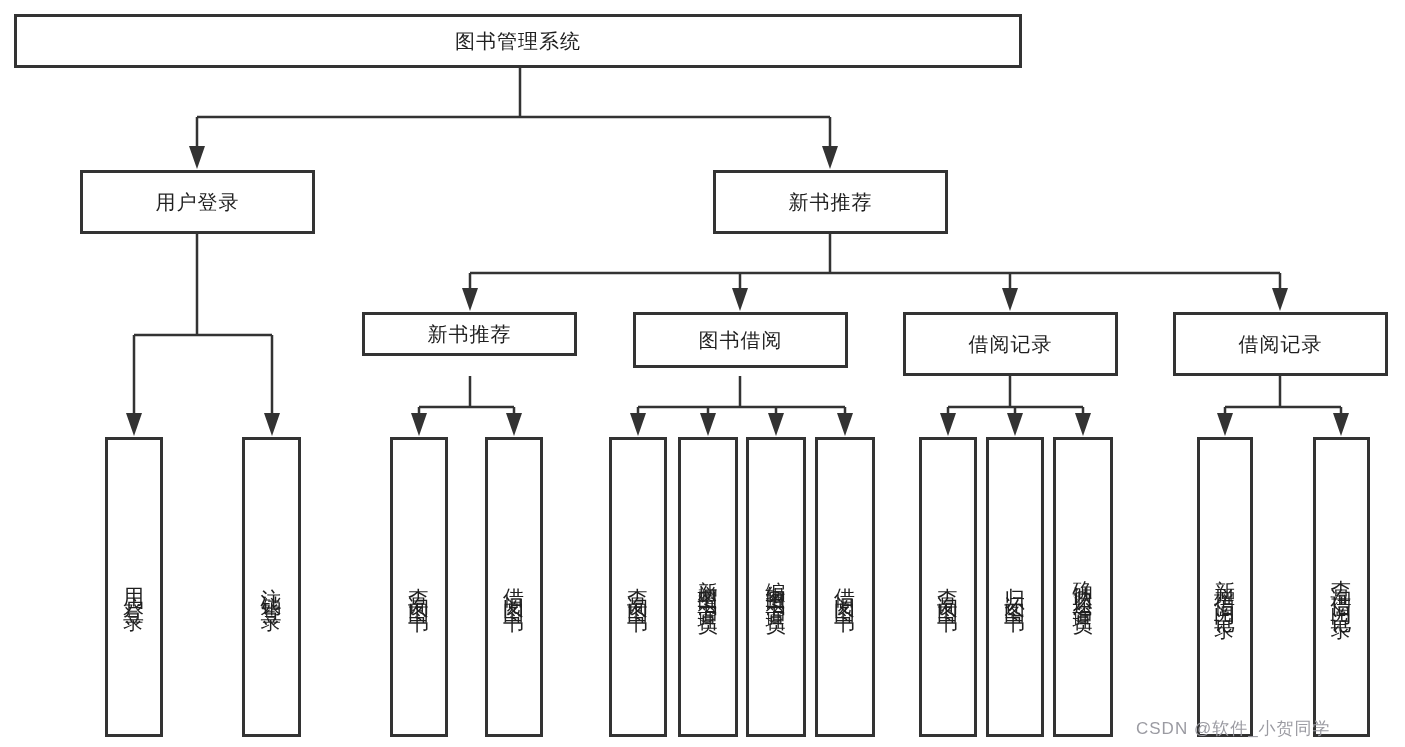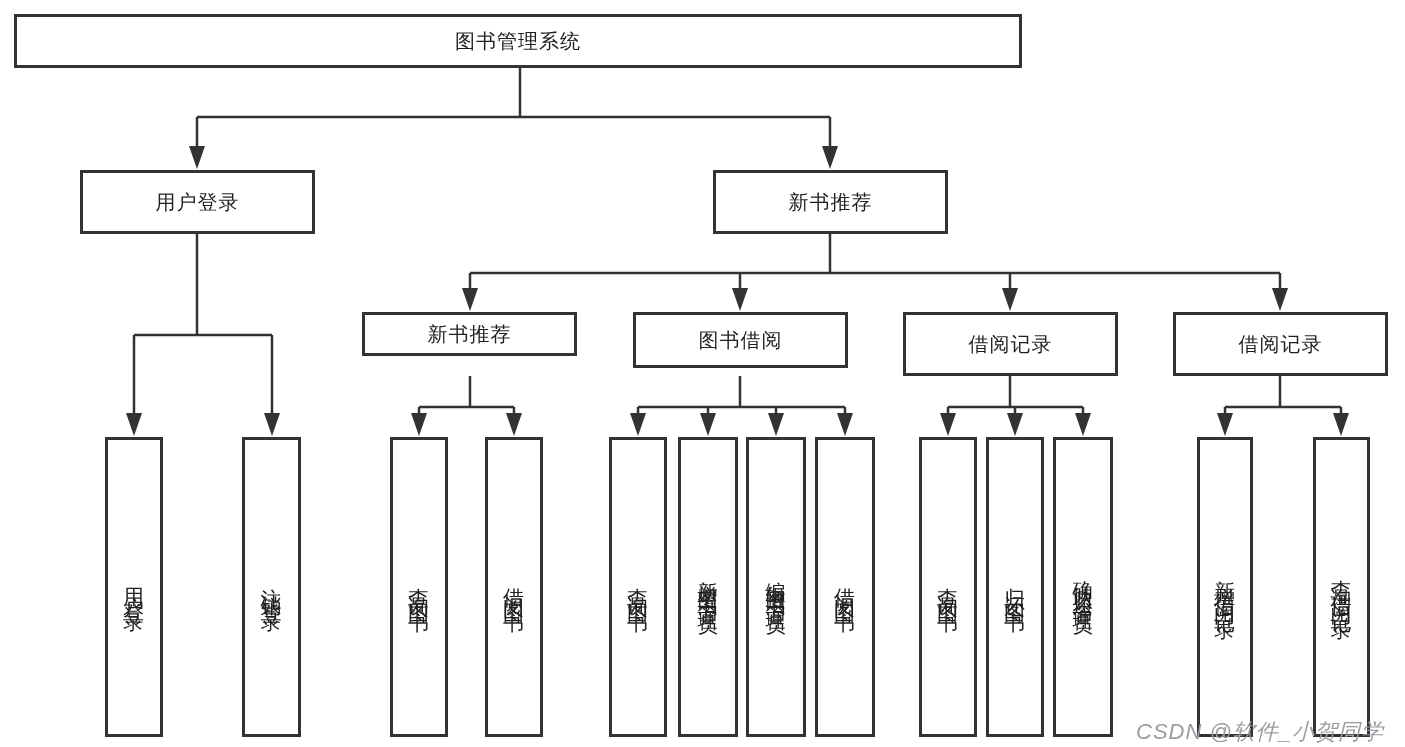--- a/index.html
+++ b/index.html
@@ -38,21 +38,21 @@
   .n-bb-edit{left:746px;top:437px;width:60px;height:300px;}
   .n-bb-borrow{left:815px;top:437px;width:60px;height:300px;}
   .n-cb-query{left:919px;top:437px;width:58px;height:300px;}
   .n-cb-return{left:986px;top:437px;width:58px;height:300px;}
   .n-cb-confirm{left:1053px;top:437px;width:60px;height:300px;}
   .n-br-add{left:1197px;top:437px;width:56px;height:300px;}
   .n-br-query{left:1313px;top:437px;width:57px;height:300px;}
   .vnode.long{letter-spacing:5px;font-size:20px;}
   .watermark{
     position:absolute;left:1136px;top:717px;width:222px;
-    font-size:22px;color:#9b9ba2;letter-spacing:1px;white-space:nowrap;font-style:italic;
+    font-size:17px;color:#9b9ba2;letter-spacing:1px;white-space:nowrap;
   }
 </style>
 </head>
 <body>
 
 <div class="stage">
 
   <svg class="connector-layer" width="1405" height="747" viewBox="0 0 1405 747" aria-hidden="true">
     <g stroke="#333333" stroke-width="2.5" fill="none">
 

